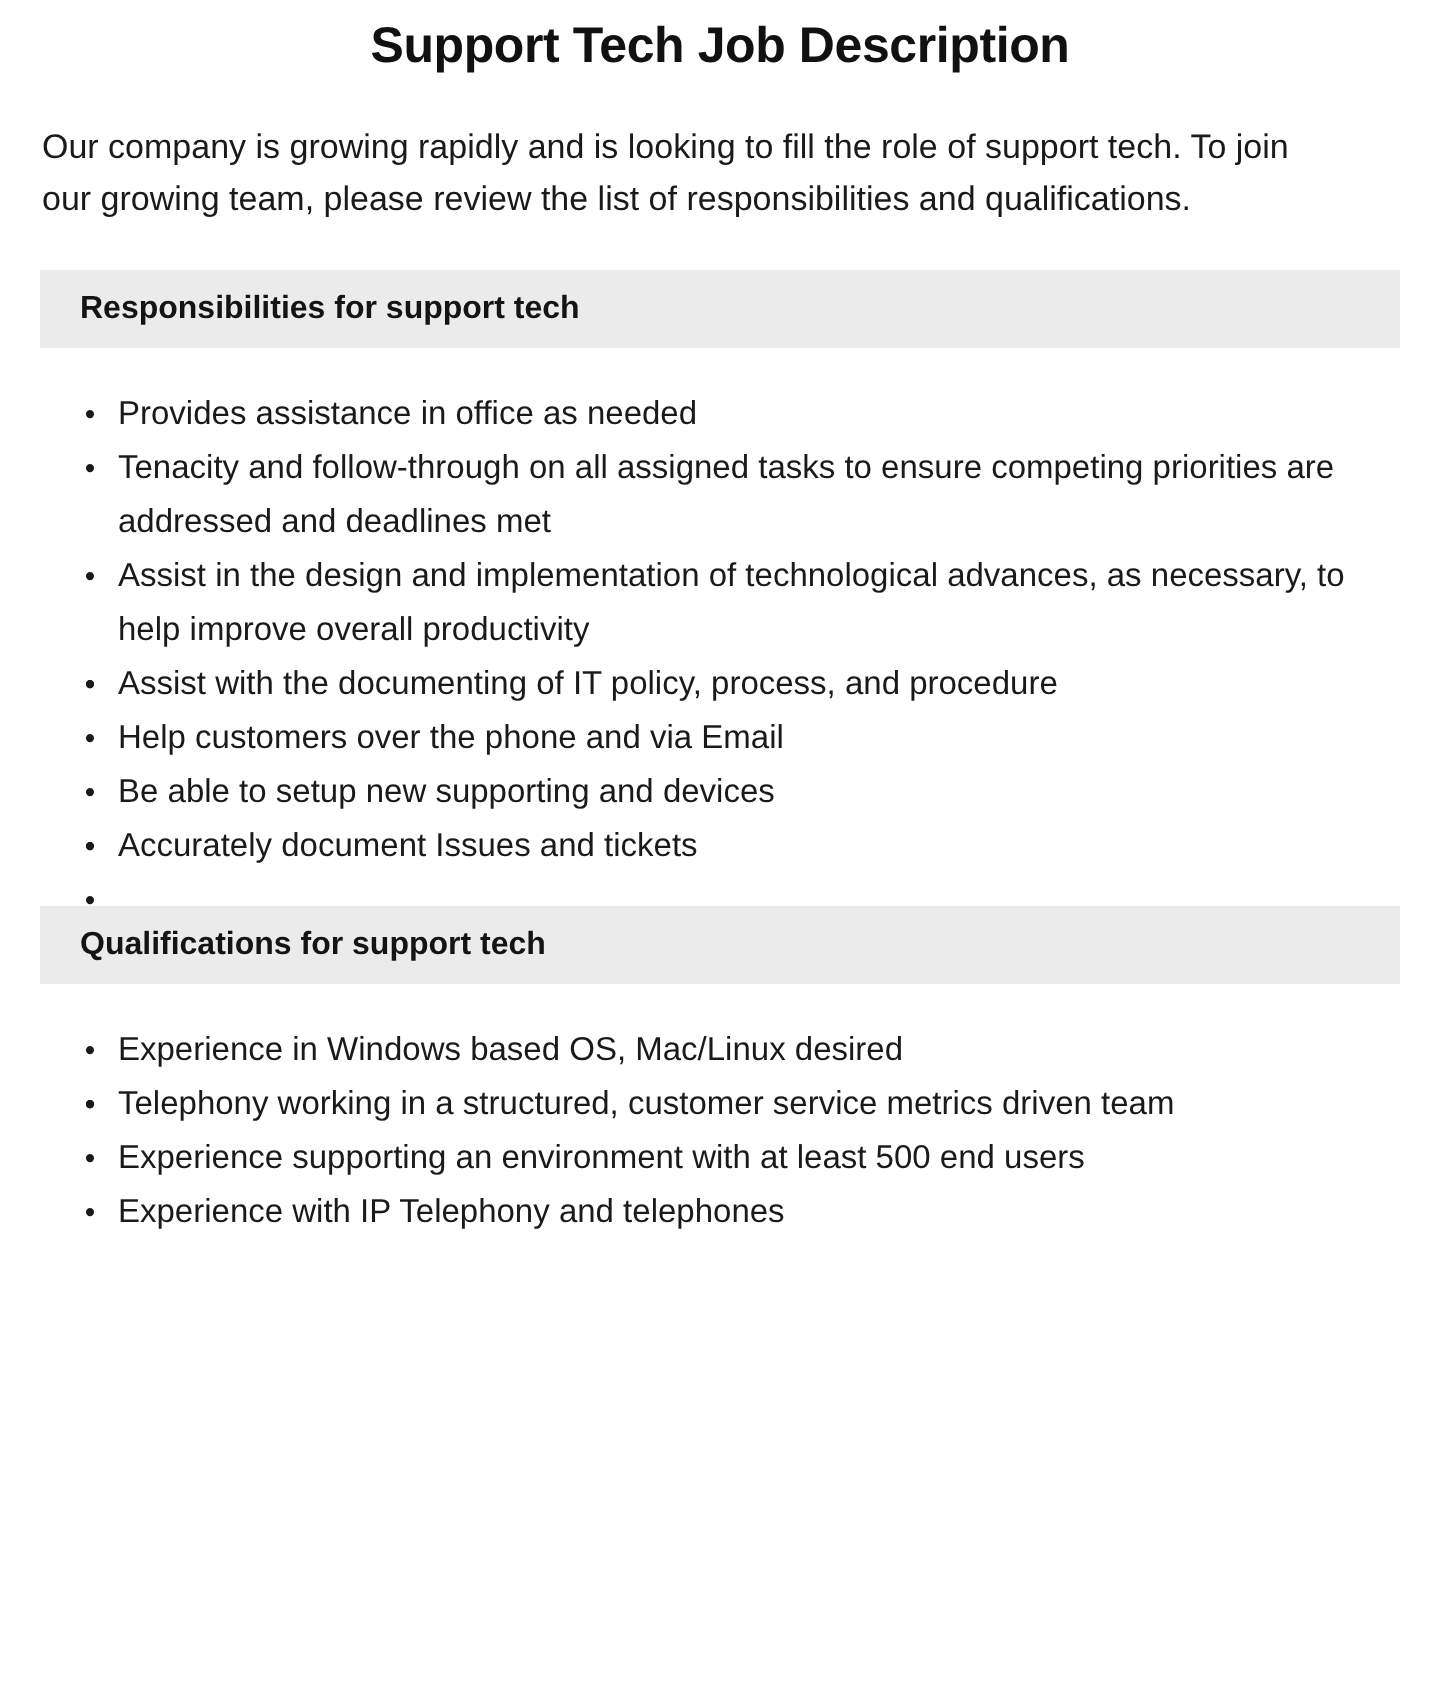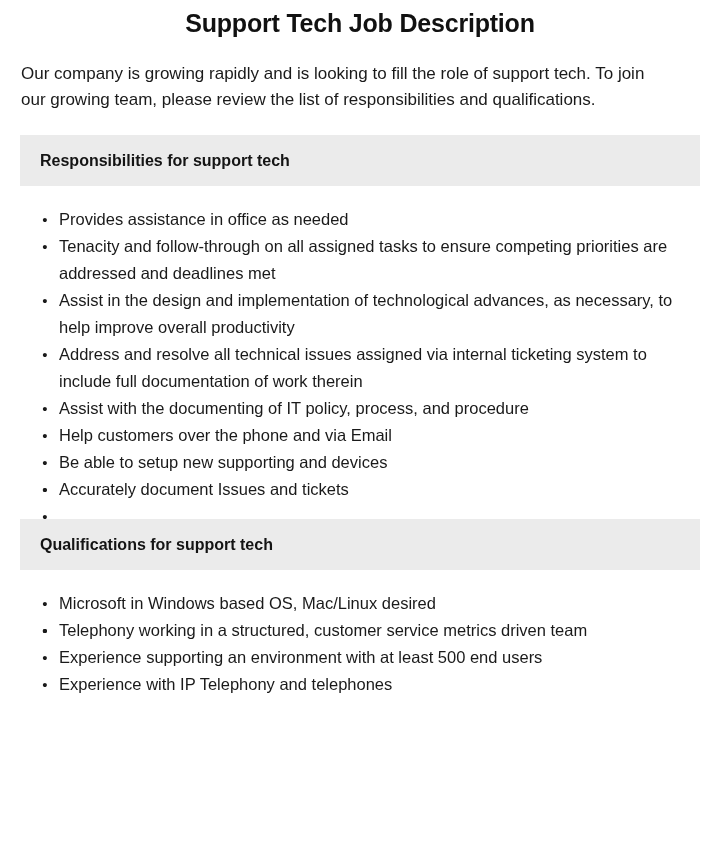--- a/index.html
+++ b/index.html
@@ -54,21 +54,21 @@
     padding-top: 22px;
   }
 
   .section-qualifications {
     padding-top: 16px;
   }
 
   .section-header {
     background: #ebebeb;
     margin: 0 20px 0 20px;
-    height: 51px;
+    height: 39px;
     display: flex;
     align-items: center;
     box-sizing: border-box;
   }
 
   .section-header-label {
     font-size: 16px;
     font-weight: bold;
     color: #141414;
     padding-left: 20px;
@@ -136,21 +136,20 @@
         <li class="bullet-item">
           <span class="bullet-marker">•</span>
           <span class="bullet-text">Tenacity and follow-through on all assigned tasks to ensure competing priorities are addressed and deadlines met</span>
         </li>
         <li class="bullet-item">
           <span class="bullet-marker">•</span>
           <span class="bullet-text">Assist in the design and implementation of technological advances, as necessary, to help improve overall productivity</span>
         </li>
         <li class="bullet-item">
           <span class="bullet-marker">•</span>
-          <span class="bullet-text">Address and resolve all technical issues assigned via internal ticketing system to include full documentation of work therein</span>
         </li>
         <li class="bullet-item">
           <span class="bullet-marker">•</span>
           <span class="bullet-text">Assist with the documenting of IT policy, process, and procedure</span>
         </li>
         <li class="bullet-item">
           <span class="bullet-marker">•</span>
           <span class="bullet-text">Help customers over the phone and via Email</span>
         </li>
         <li class="bullet-item">
@@ -170,21 +169,21 @@
       </ul>
   </section>
 
   <section class="section section-qualifications">
     <div class="section-header">
       <span class="section-header-label">Qualifications for support tech</span>
     </div>
     <ul class="bullet-list list-qualifications" id="qualifications-list">
         <li class="bullet-item">
           <span class="bullet-marker">•</span>
-          <span class="bullet-text">Microsoft in Windows based OS, Mac/Linux desired</span>
+          <span class="bullet-text">Experience in Windows based OS, Mac/Linux desired</span>
         </li>
         <li class="bullet-item">
           <span class="bullet-marker">•</span>
         </li>
         <li class="bullet-item">
           <span class="bullet-marker">•</span>
         </li>
         <li class="bullet-item">
           <span class="bullet-marker">•</span>
           <span class="bullet-text">Telephony working in a structured, customer service metrics driven team</span>

